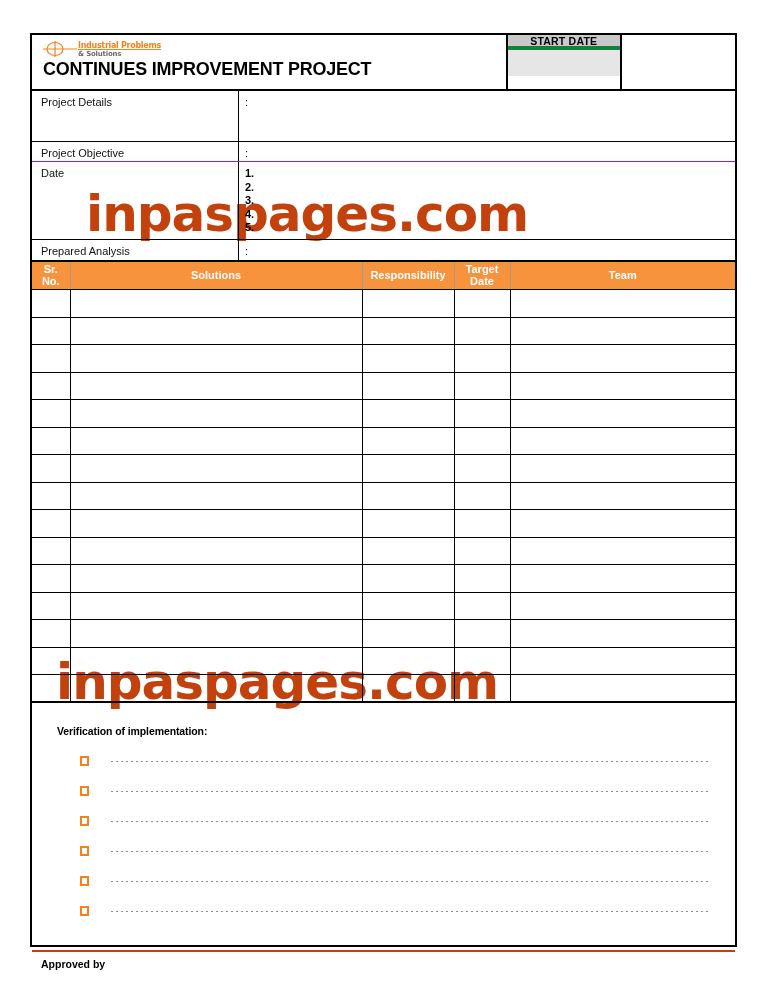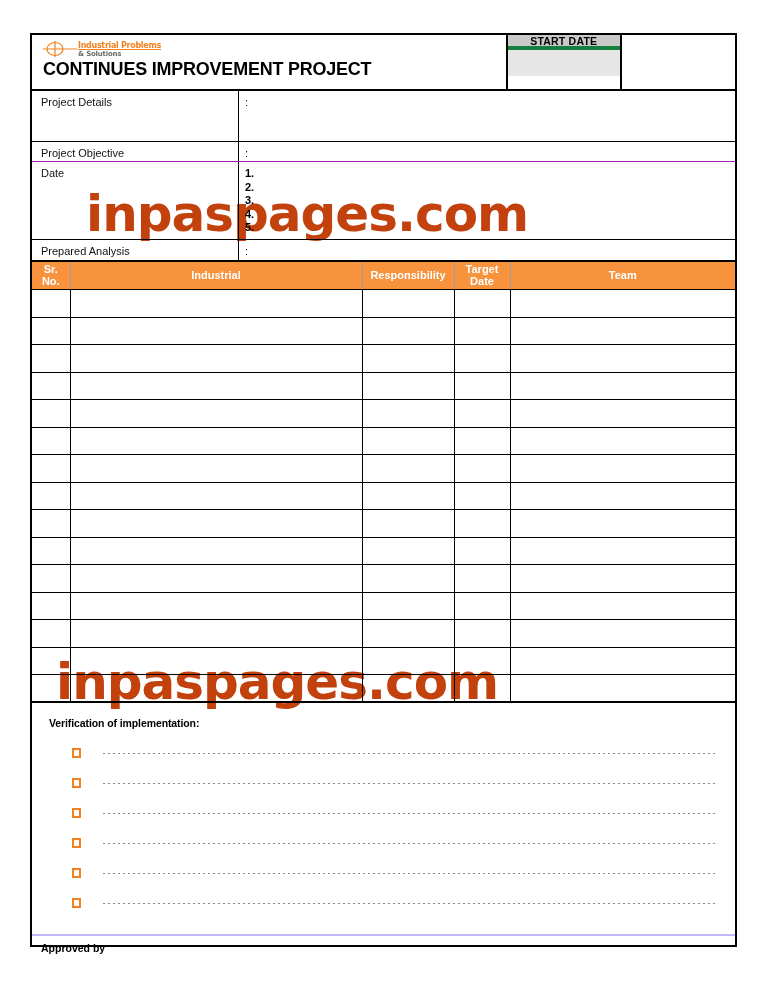--- a/index.html
+++ b/index.html
@@ -98,21 +98,21 @@
   }
   .tbl td:last-child{border-right:none;}
   .tbl tr:last-child td{border-bottom:2px solid #000;}
   .c-sr{width:38px;}
   .c-act{width:292px;}
   .c-resp{width:92px;}
   .c-tgt{width:56px;}
   .c-notes{width:unset;}
 
   
-  .verif{padding:8px;position:relative;border-bottom:2px solid #c4b5fd;}
+  .verif{padding:16px;position:relative;border-bottom:2px solid #c2410c;}
   .verif-title{
     font-size:10.5px;font-weight:bold;color:#000;
     padding:6px 0 0 9px;letter-spacing:-0.1px;
   }
   .verif-list{margin-top:9px;padding:0 10px 8px 0;}
   .verif-item{display:flex;align-items:center;height:30px;}
   .bullet{
     flex:0 0 9px;width:9px;height:10px;margin-left:32px;
     border:2px solid #f2821f;background:#ffffff;box-sizing:border-box;
   }
@@ -191,21 +191,21 @@
     <div class="info-value">:</div>
   </div>
 
   <table class="tbl">
     <thead>
       <tr>
         <th class="c-sr">
           <span>Sr.</span><br>
           <span>No.</span>
         </th>
-        <th class="c-act">Industrial</th>
+        <th class="c-act">Solutions</th>
         <th class="c-resp">Responsibility</th>
         <th class="c-tgt">
           <span>Target</span><br>
           <span>Date</span>
         </th>
         <th class="c-notes">Team</th>
       </tr>
     </thead>
     <tbody id="tbl-body">
         <tr>

